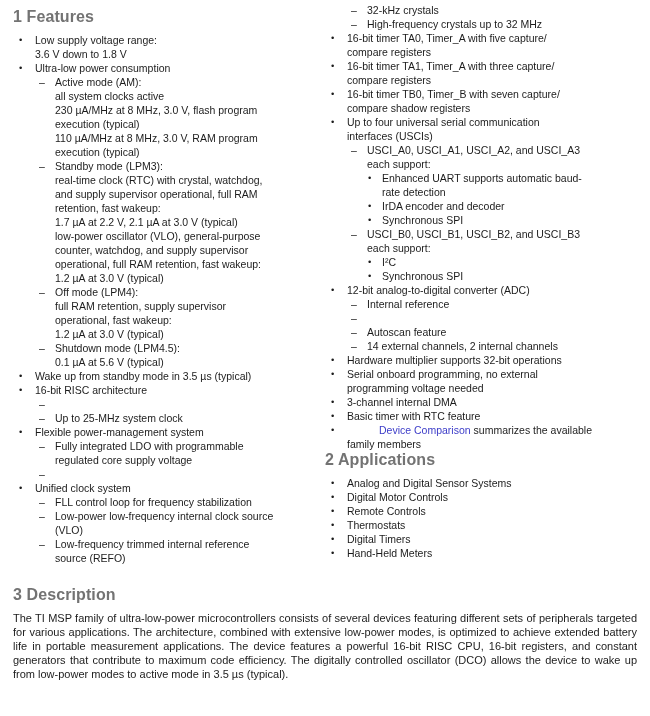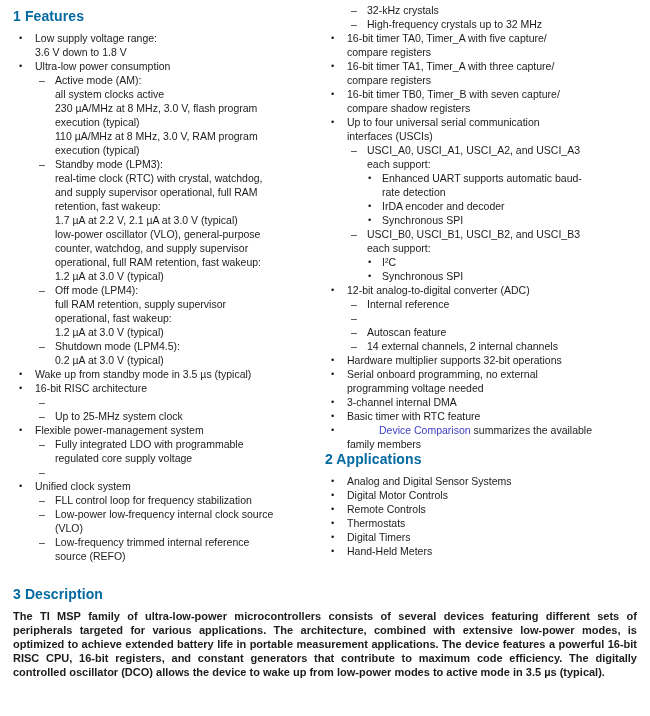--- a/index.html
+++ b/index.html
@@ -9,42 +9,42 @@
     font-family:"Liberation Sans", sans-serif;
     color:#1c1c1c;
     position:relative;
     overflow:hidden;
   }
   .page { position:absolute; inset:0; }
   .col { position:absolute; }
   .col-left  { left:13px; top:8px;  width:322px; }
   .col-right { left:325px; top:3px; width:322px; }
   .sec-heading {
-    font-size:14px; font-weight:700; color:#0369a1;
+    font-size:16px; font-weight:700; color:#737373;
     margin:0 0 7px 0; letter-spacing:0.1px;
   }
   .sec-heading.mid { margin-top:0; }
   .li {
     display:flex; align-items:flex-start;
     font-size:10.5px; line-height:14px; color:#1c1c1c;
   }
   .mk { flex:0 0 auto; }
   .lvl1 { padding-left:6px;  } .lvl1 .mk { width:16px; }
   .lvl2 { padding-left:26px; } .lvl2 .mk { width:16px; }
   .lvl3 { padding-left:43px; } .lvl3 .mk { width:14px; }
   .lvl1 > .mk, .lvl3 > .mk { font-size:9.5px; }
   .tx { white-space:pre-line; flex:1 1 auto; }
   .doclink { cursor:pointer;padding-left:32px; }
   .description {
     position:absolute; left:13px; top:586px; width:624px;
   }
   .description .para {
     margin-top:7px;
     font-size:11px; line-height:14px;
-    text-align:justify; color:#1c1c1c;font-weight:bold;
+    text-align:justify; color:#1c1c1c;
   }
 </style>
 </head>
 <body>
 
 <div class="page">
 
   <div class="col col-left">
     <div class="sec-heading">1 Features</div>
     <div>
@@ -82,21 +82,21 @@
         <div class="li lvl2">
           <span class="mk">–</span>
           <span class="tx">Off mode (LPM4):
 full RAM retention, supply supervisor
 operational, fast wakeup:
 1.2 µA at 3.0 V (typical)</span>
         </div>
         <div class="li lvl2">
           <span class="mk">–</span>
           <span class="tx">Shutdown mode (LPM4.5):
-0.2 µA at 3.0 V (typical)</span>
+0.1 µA at 5.6 V (typical)</span>
         </div>
         <div class="li lvl1">
           <span class="mk">•</span>
           <span class="tx">Wake up from standby mode in 3.5 µs (typical)</span>
         </div>
         <div class="li lvl1">
           <span class="mk">•</span>
           <span class="tx">16-bit RISC architecture</span>
         </div>
         <div class="li lvl2">

